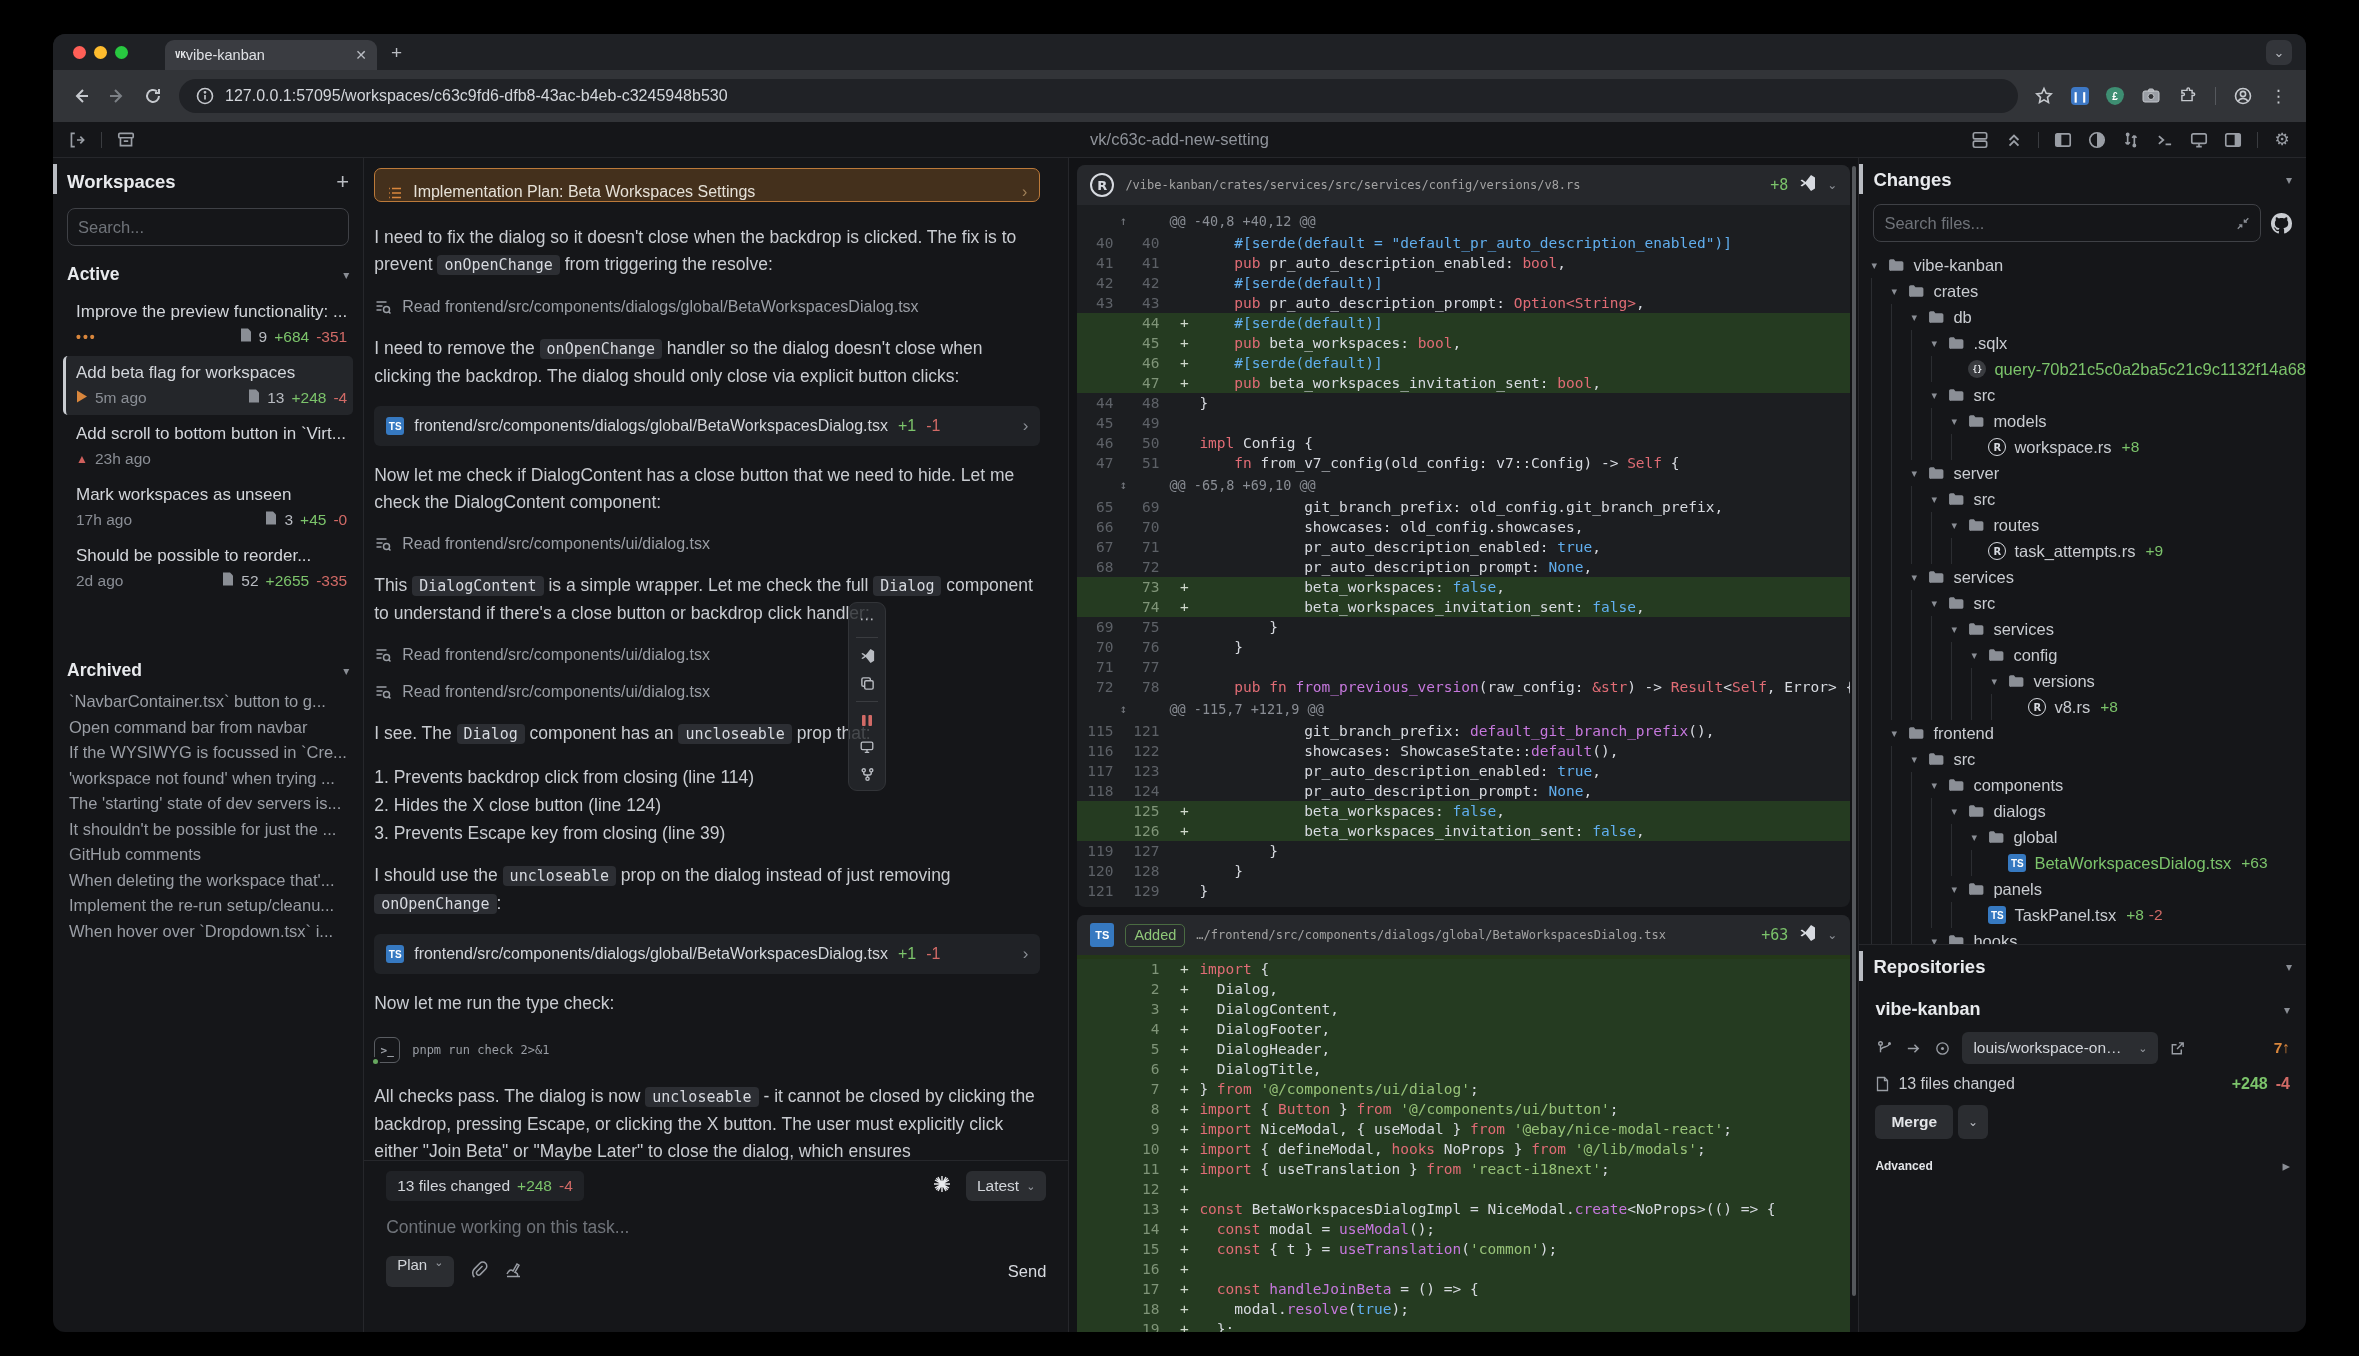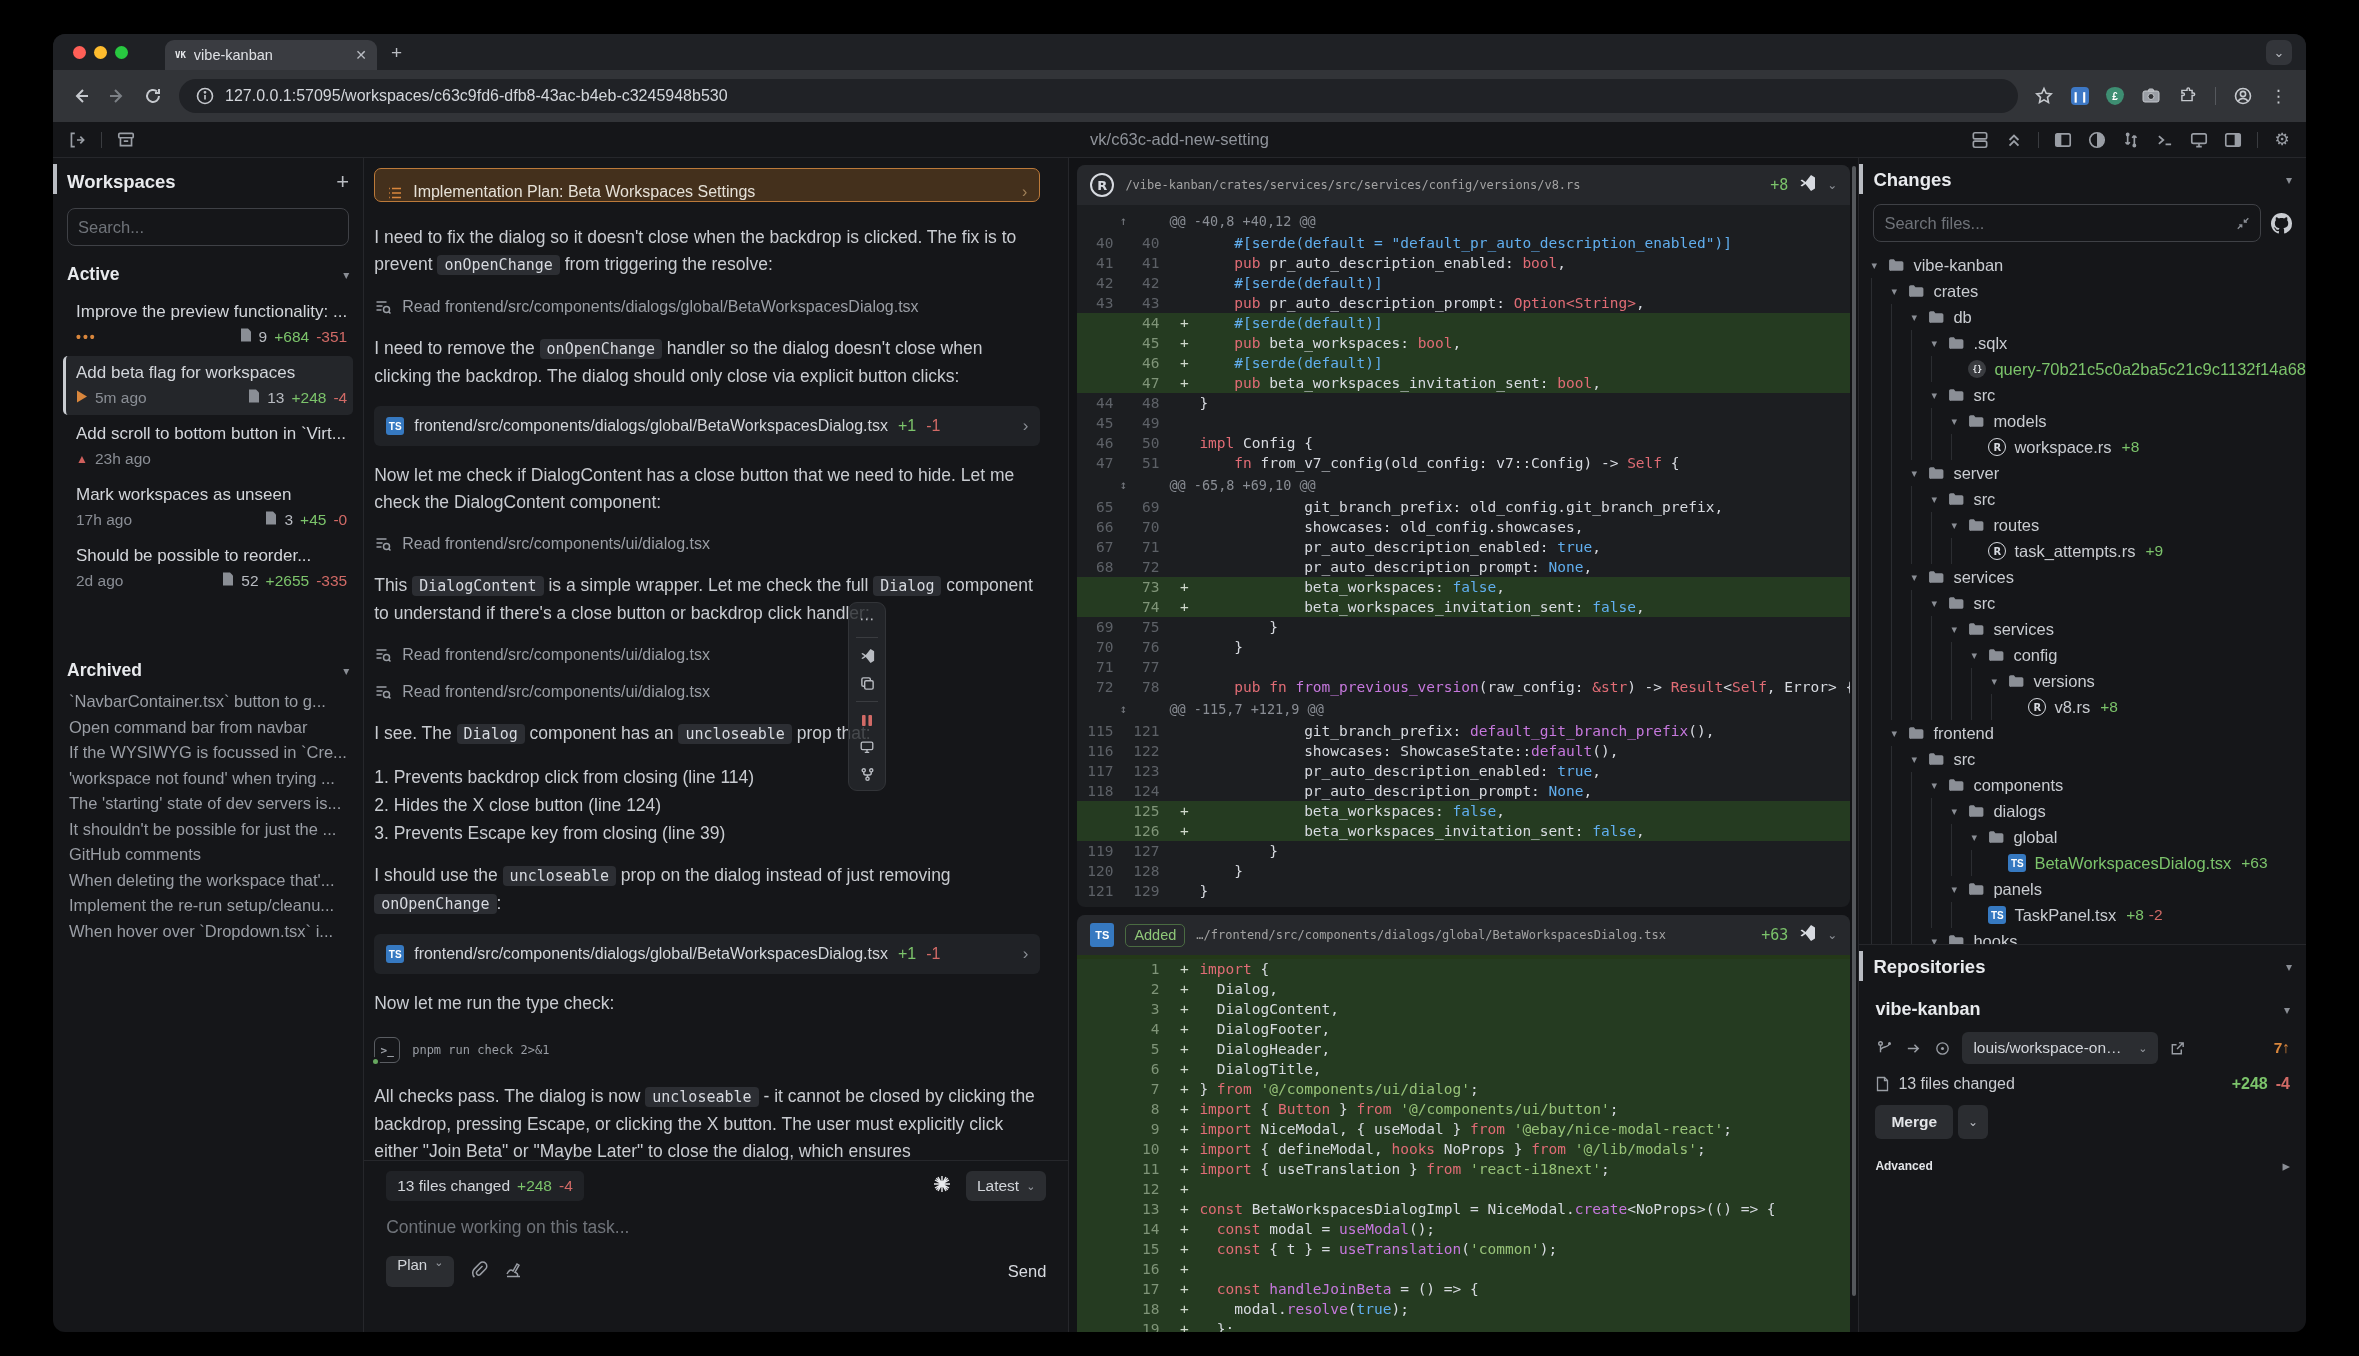--- a/index.html
+++ b/index.html
@@ -2,21 +2,21 @@
 <html><head>
 <meta charset="utf-8">
 <style>
   * { margin:0; padding:0; box-sizing:border-box; }
   html,body { width:2359px; height:1356px; background:#000; font-family:"Liberation Sans",sans-serif; overflow:hidden; }
   .window { position:absolute; left:53px; top:34px; width:2253px; height:1298px; border-radius:12px; overflow:hidden; background:#151619; }
 
   
   .tabstrip { height:36px; background:#1f2125; position:relative; }
   .tl { position:absolute; top:12px; width:13px; height:13px; border-radius:50%; }
-  .tab { position:absolute; left:112px; top:6px; width:212px; height:30px; background:#3a3c41; border-radius:9px 9px 0 0; display:flex; align-items:center; padding:13px 10px; gap:8px; }
+  .tab { position:absolute; left:112px; top:6px; width:212px; height:30px; background:#3a3c41; border-radius:9px 9px 0 0; display:flex; align-items:center; padding:13px 10px; gap:0; }
   .tab-title { color:#dfe1e5; font-size:14.5px; flex:1; white-space:nowrap; overflow:hidden; }
   .fav { color:#e8eaed; font:bold 9px "DejaVu Sans Mono",monospace; letter-spacing:0; }
   .tab-x { color:#b9bcc2; font-size:14px; }
   .newtab { position:absolute; left:338px; top:8px; color:#b9bcc2; font-size:19px; }
   .tschev { position:absolute; right:14px; top:6px; width:26px; height:25px; border-radius:7px; background:#33353a; color:#b9bcc2; display:flex; align-items:center; justify-content:center; font-size:13px; }
 
   .urlrow { height:52px; background:#323438; display:flex; align-items:center; padding:0 18px; gap:16px; color:#c6c9ce; }
   .nav-ic { width:20px; height:20px; flex:none; }
   .nav-ic svg { stroke:#c6c9ce; }
   .dim svg { stroke:#7c8086; }

